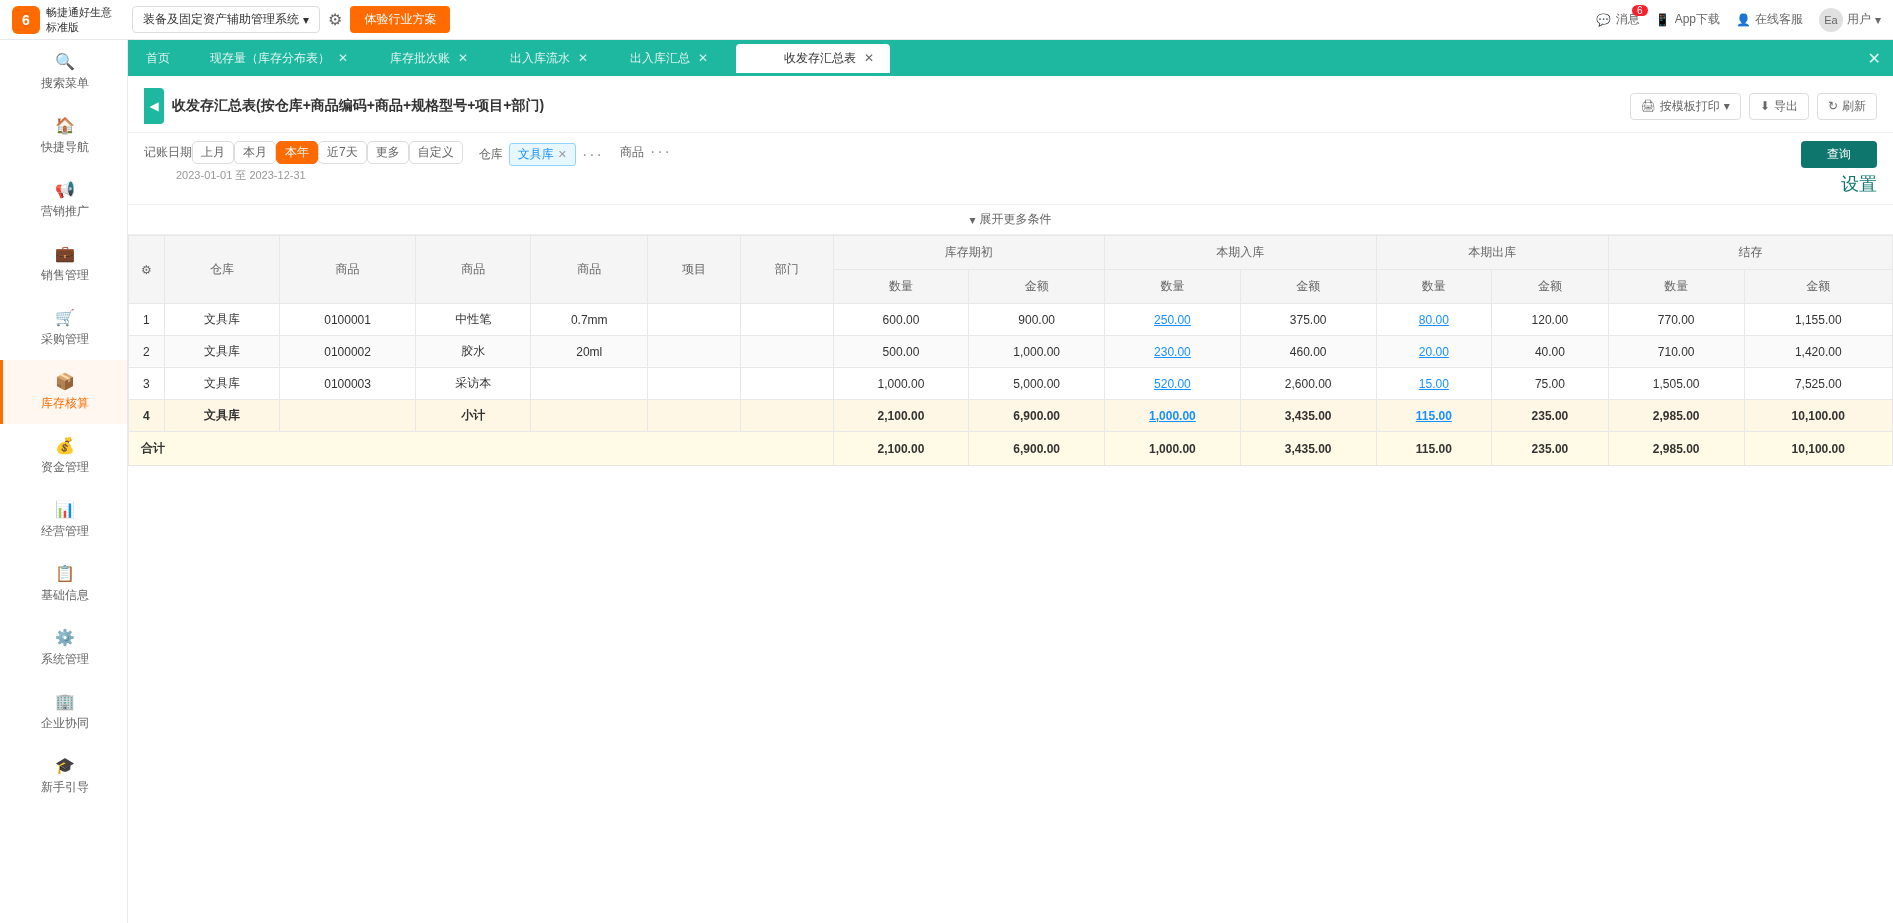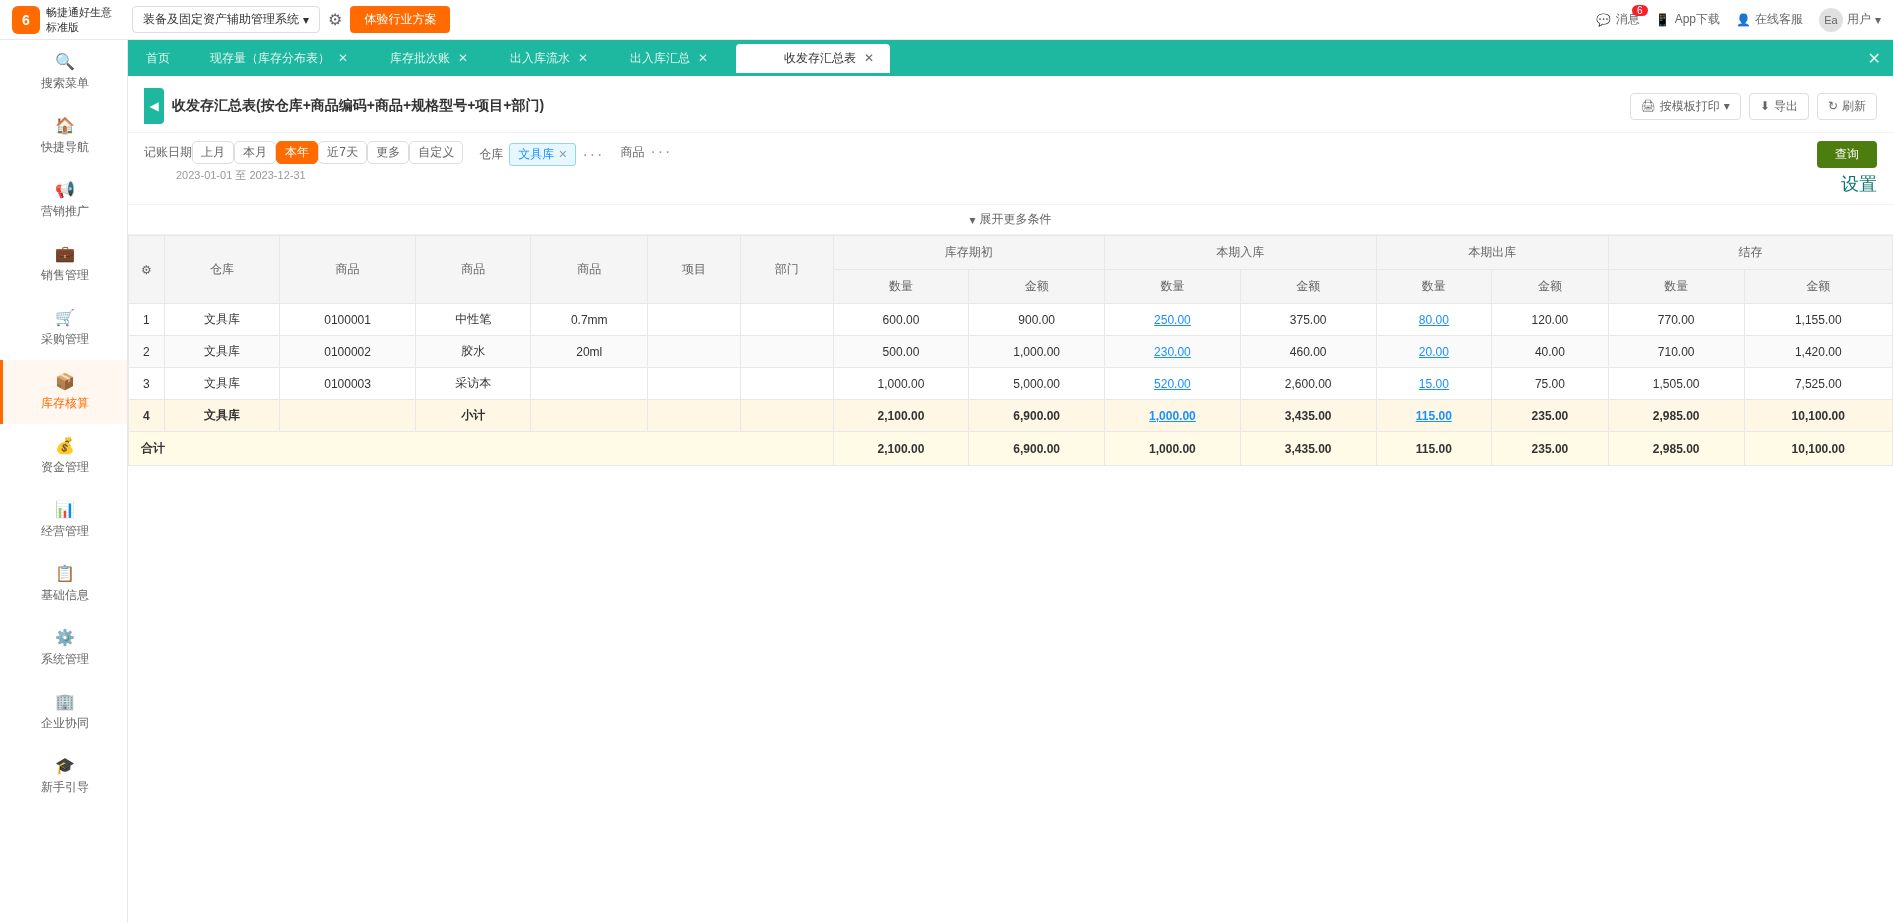--- a/index.html
+++ b/index.html
@@ -37,26 +37,26 @@
     .tab-close-white { color: rgba(255,255,255,0.8); }
     .tab-x-btn { display: flex; align-items: center; justify-content: center; width: 14px; height: 14px; border-radius: 50%; }
     .tab-bar-close { margin-left: auto; color: rgba(255,255,255,0.85); font-size: 16px; cursor: pointer; padding: 0 8px; }
     .page-inner { background: #fff; margin: 0; flex: 1; display: flex; flex-direction: column; }
 
     
     .page-header { padding: 12px 16px 8px; border-bottom: 1px solid #f0f0f0; display: flex; align-items: center; justify-content: space-between; }
     .page-title { font-size: 14px; font-weight: bold; color: #333; }
     .header-actions { display: flex; align-items: center; gap: 8px; }
     .btn-outline { border: 1px solid #ddd; background: #fff; padding: 4px 10px; border-radius: 4px; font-size: 12px; cursor: pointer; display: flex; align-items: center; gap: 4px; color: #666; }
-    .date-btn { padding: 2px 8px; border: 1px solid #ddd; border-radius: 5px; font-size: 12px; cursor: pointer; color: #666; background: #fff; font-family: Liberation Mono, monospace; }
+    .date-btn { padding: 2px 8px; border: 1px solid #ddd; border-radius: 5px; font-size: 12px; cursor: pointer; color: #666; background: #fff; }
     .date-btn.active { background: #ff6b00; color: #fff; border-color: #ff6b00; }
     .warehouse-tag { display: flex; align-items: center; gap: 4px; background: #e6f7ff; border: 1px solid #91d5ff; color: #1890ff; padding: 2px 8px; border-radius: 3px; font-size: 12px; }
     .tag-close { cursor: pointer; color: #999; font-size: 11px; }
     .filter-dots { color: #999; font-size: 16px; cursor: pointer; letter-spacing: 2px; }
-    .query-btn { background: #4d7c0f; color: #fff; border: none; padding: 5px 18px; border-radius: 4px; font-size: 12px; cursor: pointer; }
+    .query-btn { background: #0f766e; color: #fff; border: none; padding: 5px 26px; border-radius: 4px; font-size: 12px; cursor: pointer; }
     .settings-link { color: #0f766e; font-size: 18px; cursor: pointer; display: flex; align-items: center; }
     .expand-more-btn { display: flex; align-items: center; gap: 4px; color: #666; font-size: 12px; cursor: pointer; }
 
     
     .table-container { flex: 1; overflow: auto; }
     table { width: 100%; border-collapse: collapse; font-size: 12px; }
     thead tr { background: #f5f5f5; }
     th { padding: 8px 12px; text-align: center; color: #666; font-weight: normal; border: 1px solid #e8e8e8; white-space: nowrap; }
     td { padding: 7px 12px; text-align: center; color: #333; border: 1px solid #e8e8e8; white-space: nowrap; }
     tbody tr:nth-child(even) { background: #fafafa; }

